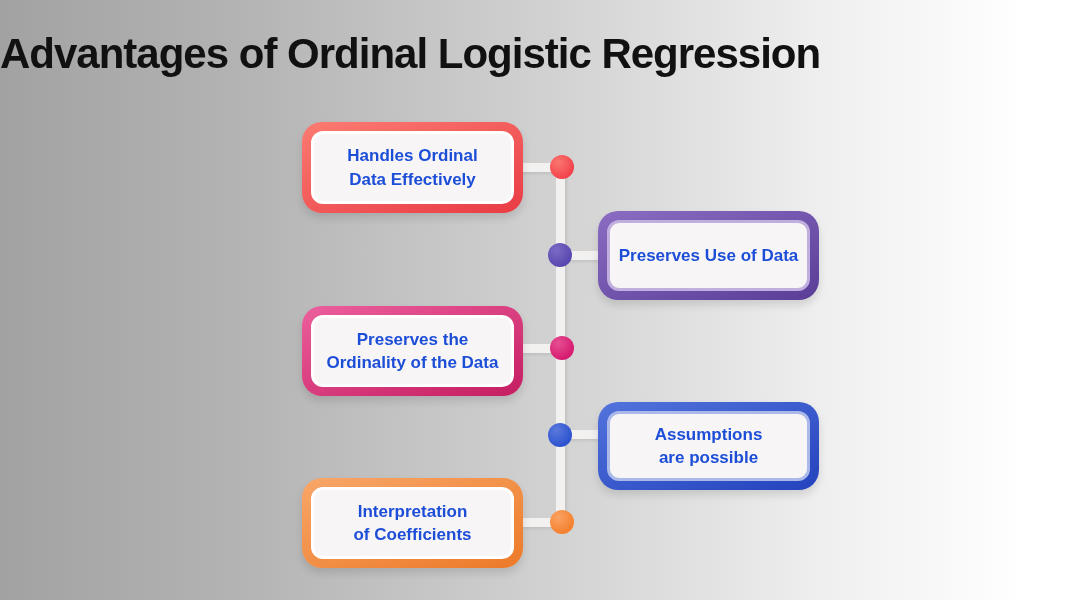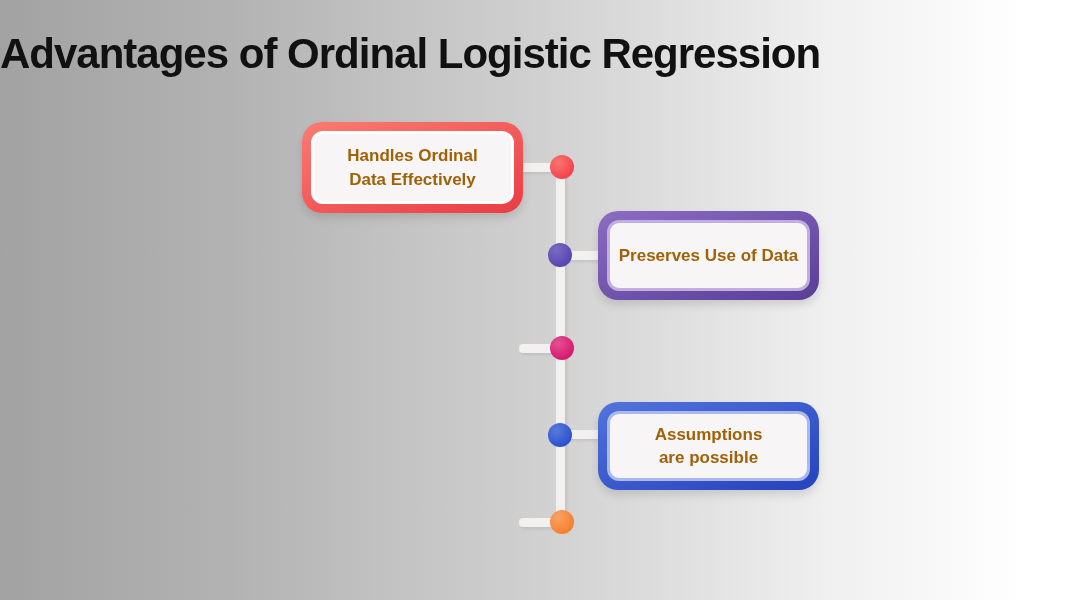--- a/index.html
+++ b/index.html
@@ -57,21 +57,21 @@
     border-radius:12px;
     background:#f7f5f5;
     border:3px solid var(--stroke);
     display:flex;align-items:center;justify-content:center;
     text-align:center;
   }
   .box-label{
     font-size:17px;
     font-weight:700;
     line-height:1.38;
-    color:#a16207;
+    color:#1d4ed8;
     white-space:pre-line;
     padding:0 6px;
   }
   
   .pos-b0{left:302px;top:122px;width:221px;height:91px;}
   .pos-b1{left:598px;top:211px;width:221px;height:89px;}
   .pos-b2{left:302px;top:306px;width:221px;height:90px;}
   .pos-b3{left:598px;top:391px;width:221px;height:88px;margin-top:11px;}
   .pos-b4{left:302px;top:478px;width:221px;height:90px;}
   .pos-c0{left:519px;top:163px;width:45px;}
@@ -111,21 +111,33 @@
 Data Effectively</span>
     </div>
   </div>
 
   <div class="box pos-b1" style="--grad-light: #8a6cc2; --grad-dark: #5a3d97; --stroke: #bfaede; --dot: #5847af; --dot-hi: #7c6ac4;">
     <div class="box-inner">
       <span class="box-label">Preserves Use of Data</span>
     </div>
   </div>
 
+  <div class="box pos-b2" style="--grad-light: #ec5f9c; --grad-dark: #c51d62; --stroke: #ffffff; --dot: #d61a6f; --dot-hi: #e64f92;">
+    <div class="box-inner">
+      <span class="box-label">Preserves the
+Ordinality of the Data</span>
+    </div>
+  </div>
 
   <div class="box pos-b3" style="--grad-light: #5272dc; --grad-dark: #2443bd; --stroke: #aab9ea; --dot: #2c52cf; --dot-hi: #5b79dc;">
     <div class="box-inner">
       <span class="box-label">Assumptions
 are possible</span>
     </div>
   </div>
 
+  <div class="box pos-b4" style="--grad-light: #f8a668; --grad-dark: #ec7a28; --stroke: #ffffff; --dot: #f5812e; --dot-hi: #f9a263;">
+    <div class="box-inner">
+      <span class="box-label">Interpretation
+of Coefficients</span>
+    </div>
+  </div>
 </div>
 
 </body></html>

